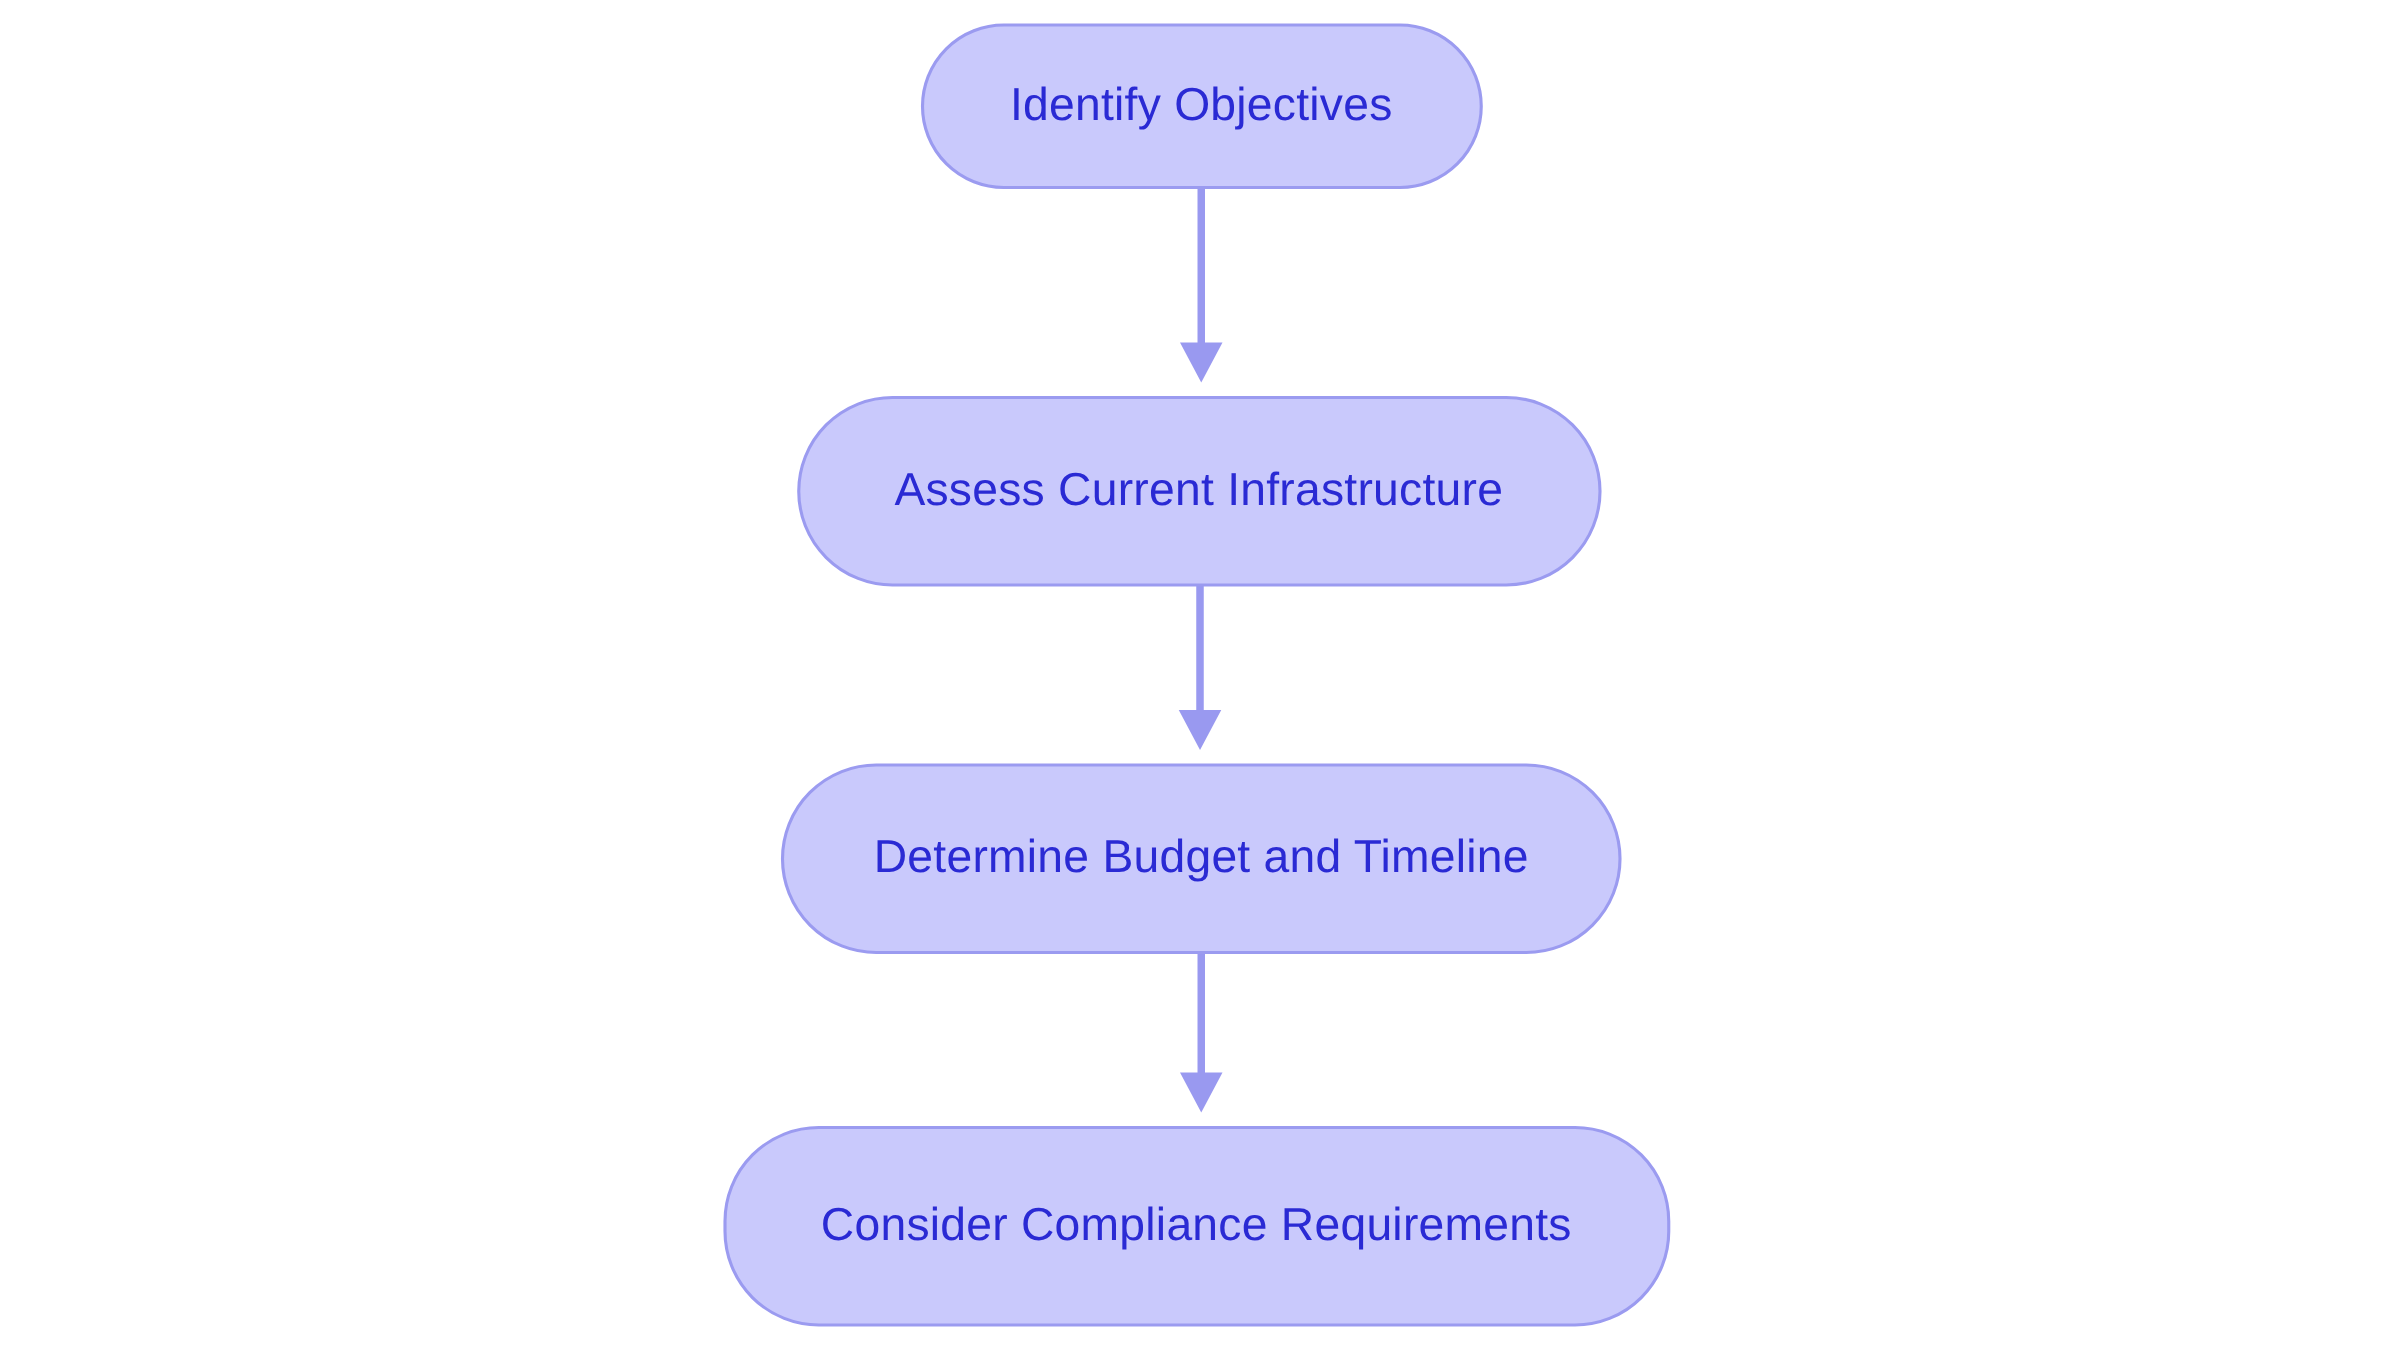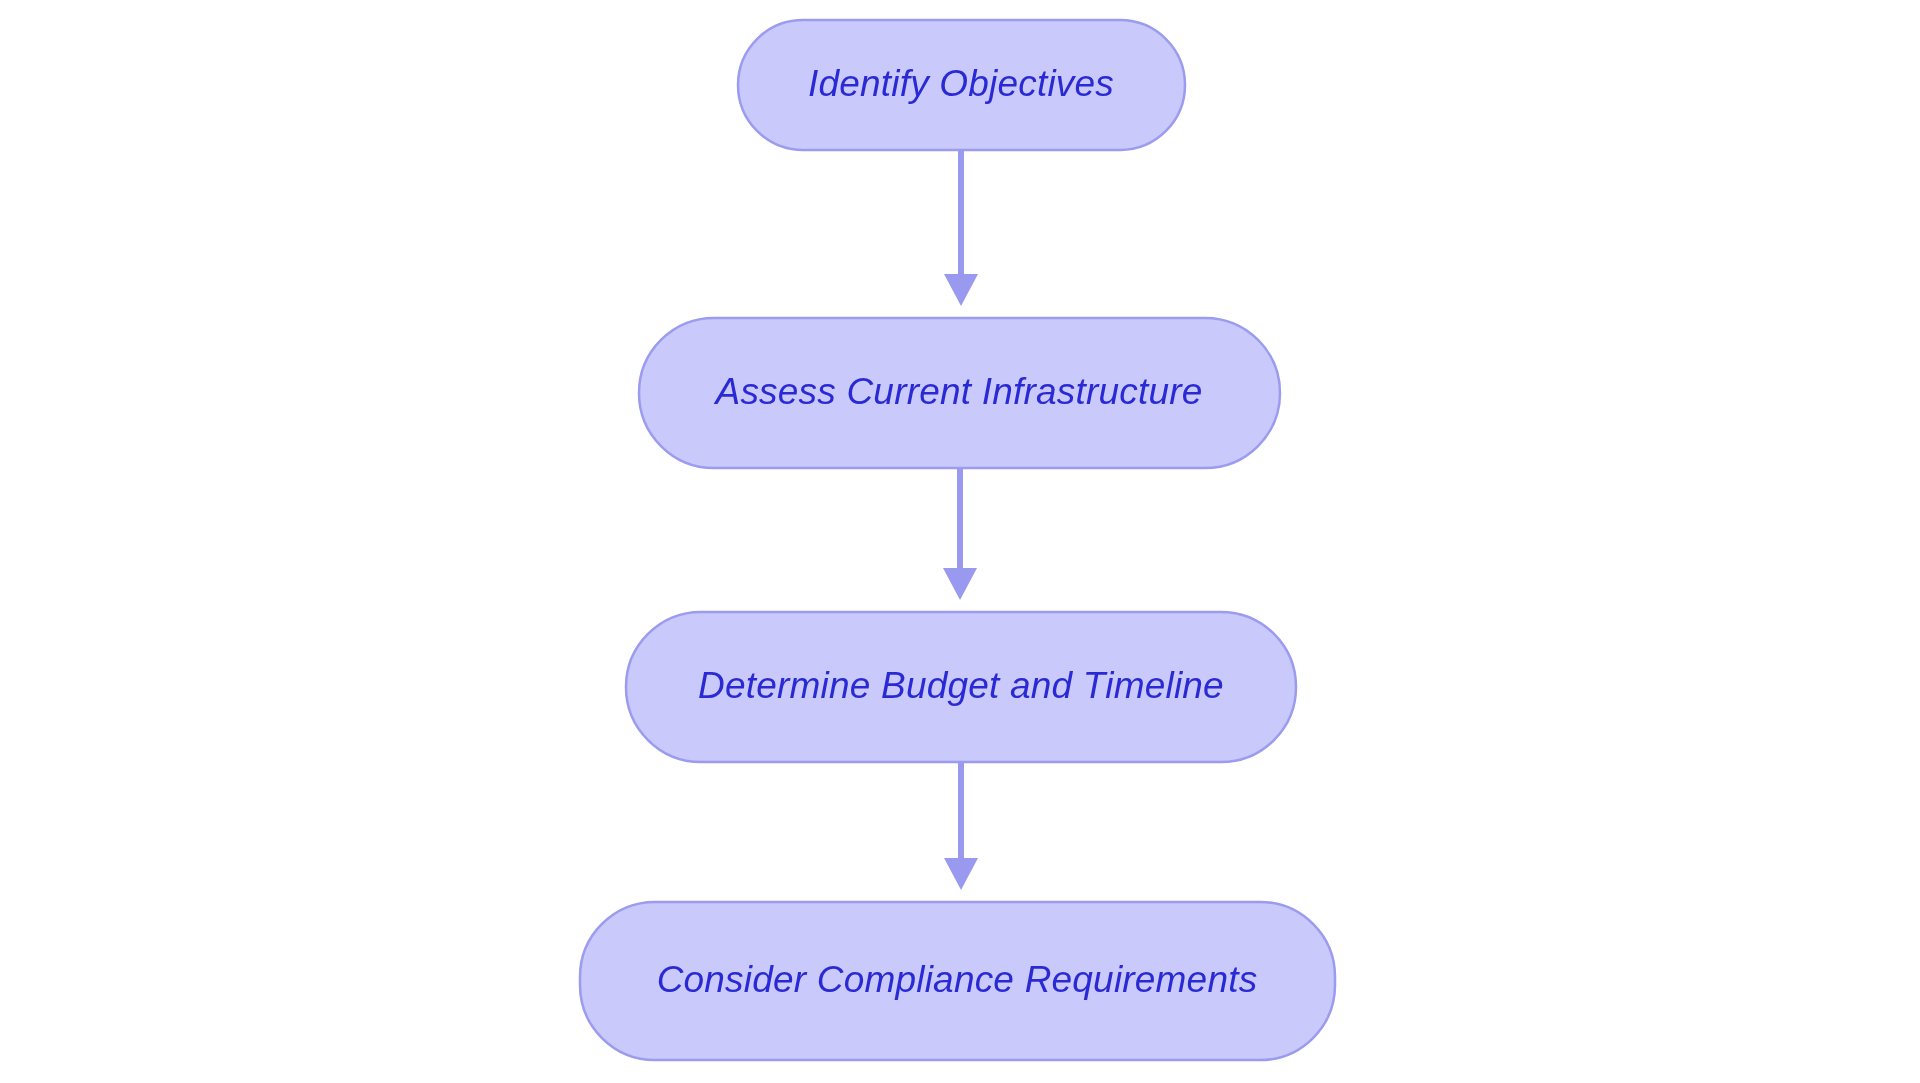--- a/index.html
+++ b/index.html
@@ -10,21 +10,20 @@
   }
   body {
     font-family: "Liberation Sans", sans-serif;
   }
   #canvas {
     position: relative;
     width: 1920px;
     height: 1083px;
     background: #ffffff;
     overflow: hidden;
-    font-style: italic;
   }
   #flow-svg {
     position: absolute;
     left: 0;
     top: 0;
     width: 1920px;
     height: 1083px;
     display: block;
   }
   .node-shape {

